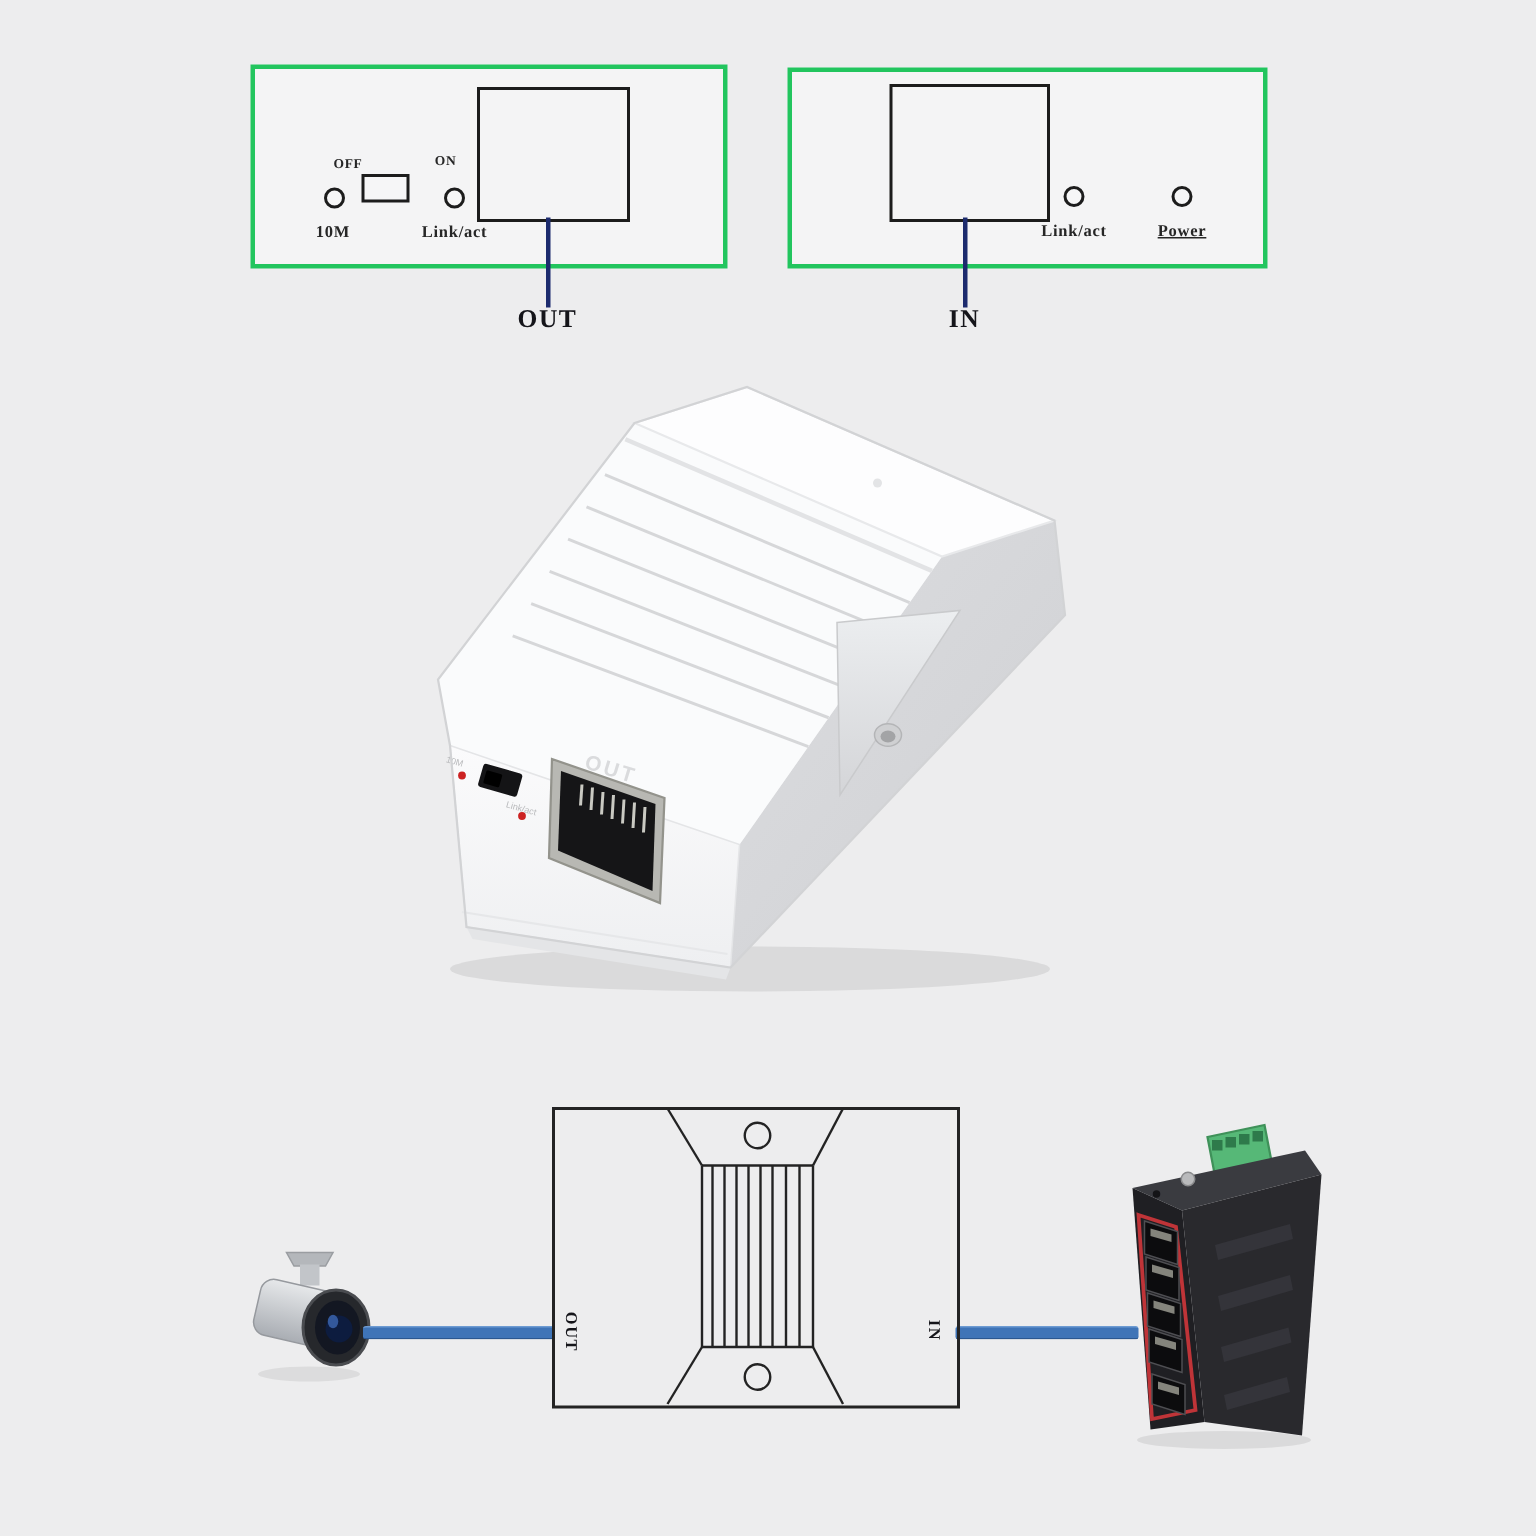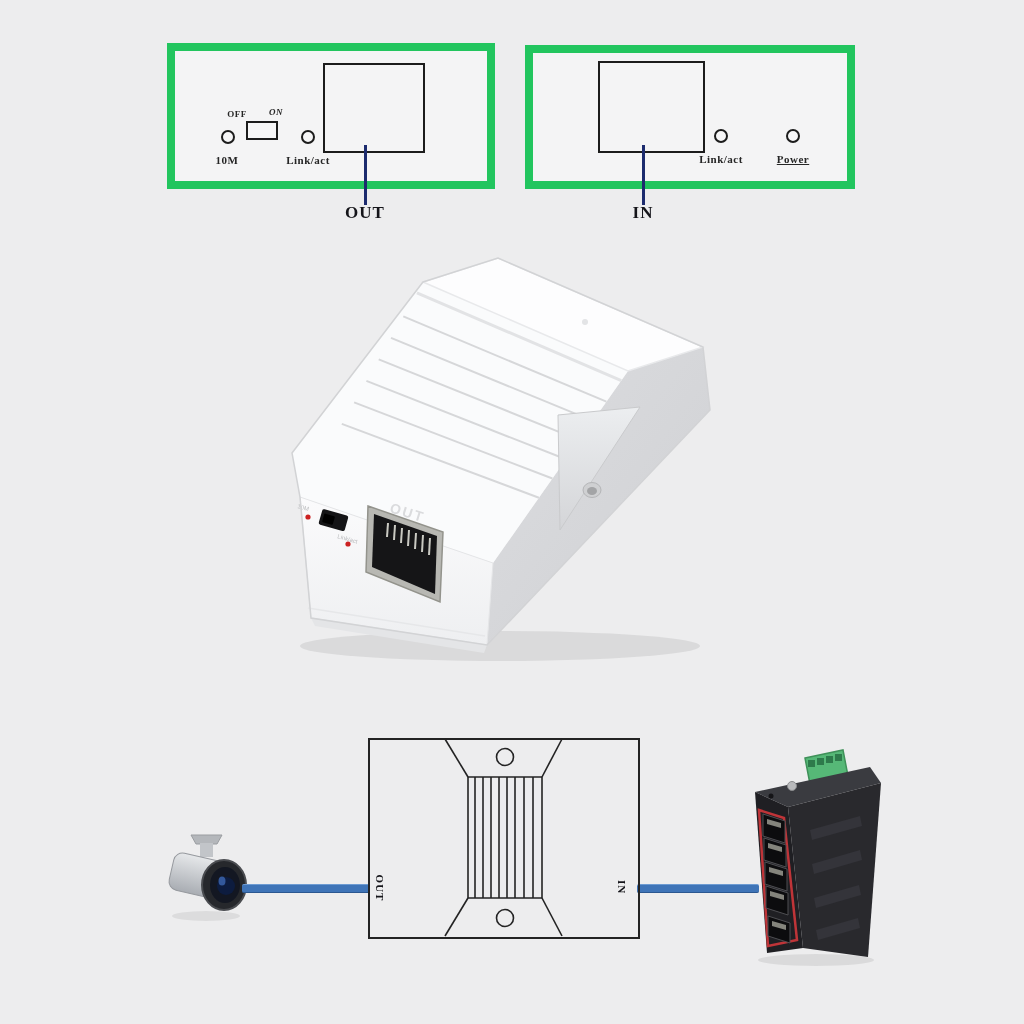--- a/index.html
+++ b/index.html
@@ -1,40 +1,40 @@
 <!DOCTYPE html>
 <html><head>
 <meta charset="utf-8">
 <style>
   html,body{margin:0;padding:0;}
   body{width:1024px;height:1024px;background:#ededee;position:relative;overflow:hidden;
        font-family:"Liberation Serif", serif;color:#1a1a1a;}
   .abs{position:absolute;}
   
-  .panel{position:absolute;border:8px solid #22c55e;background:#f4f4f5;}
+  .panel{position:absolute;border:3px solid #22c55e;background:#f4f4f5;}
   .port-square{position:absolute;border:2px solid #1c1c1c;background:#f4f4f5;}
   .toggle{position:absolute;border:2px solid #1c1c1c;background:#f6f6f7;}
   .led{position:absolute;width:10px;height:10px;border:2px solid #1c1c1c;border-radius:50%;background:#f6f6f7;}
   .lbl-s{position:absolute;font-size:10px;font-weight:700;letter-spacing:.5px;text-align:center;color:#262626;}
   .lbl-m{position:absolute;font-size:11px;font-weight:700;letter-spacing:.5px;text-align:center;color:#262626;}
   .lbl-port{position:absolute;font-size:17px;font-weight:700;letter-spacing:1px;text-align:center;color:#15151a;}
   .navy-line{position:absolute;width:3px;background:#1c2b6e;}
   
   .diagram-rect{position:absolute;border:2px solid #232323;}
   .cable{position:absolute;height:7px;background:#3f74b7;border-top:1px solid #6d9bd2;border-bottom:1px solid #2b5790;border-radius:2px;}
   .vlabel{position:absolute;font-size:11px;font-weight:700;letter-spacing:1px;color:#15151a;
           transform:rotate(90deg);transform-origin:center center;text-align:center;width:34px;height:14px;line-height:14px;}
   svg text{font-family:"Liberation Sans", sans-serif;}
 </style>
 </head>
 <body>
 
 <div class="panel" style="left:167px;top:43px;width:312px;height:130px;">
   <div class="lbl-s" style="left:44px;top:58px;width:36px;font-size:9px;">OFF</div>
-  <div class="lbl-s" style="left:85px;top:56px;width:32px;font-size:9px;font-style:italic;">ON</div>
+  <div class="lbl-s" style="left:111px;top:56px;width:32px;font-size:9px;">ON</div>
   <div class="toggle" style="left:71px;top:70px;width:28px;height:15px;"></div>
   <div class="led" style="left:46px;top:79px;"></div>
   <div class="led" style="left:126px;top:79px;"></div>
   <div class="lbl-m" style="left:31px;top:103px;width:42px;">10M</div>
   <div class="lbl-m" style="left:102px;top:103px;width:62px;">Link/act</div>
   <div class="port-square" style="left:148px;top:12px;width:98px;height:86px;"></div>
 </div>
 <div class="navy-line" style="left:364px;top:145px;height:60px;"></div>
 <div class="lbl-port" style="left:340px;top:203px;width:50px;">OUT</div>
 

